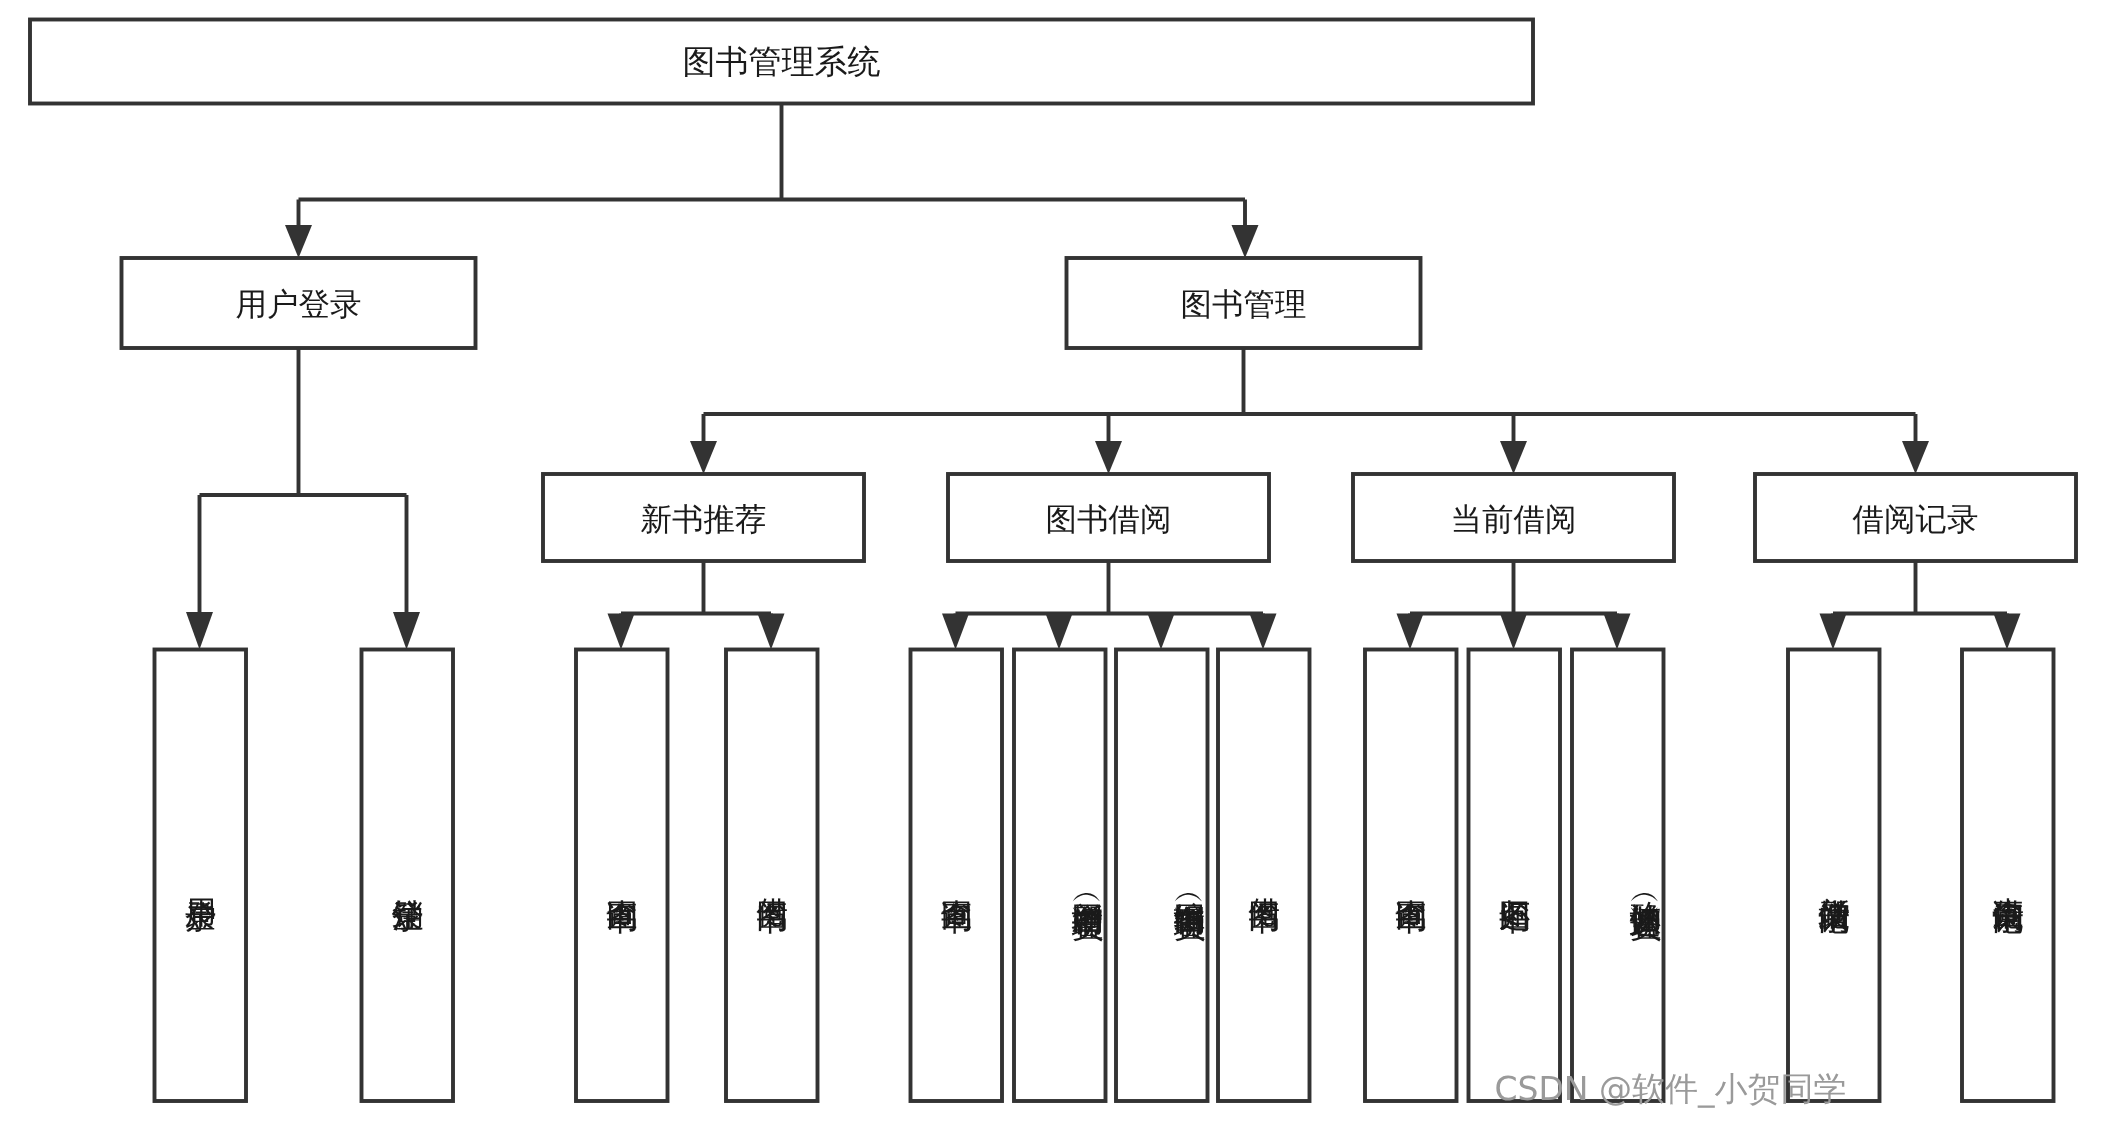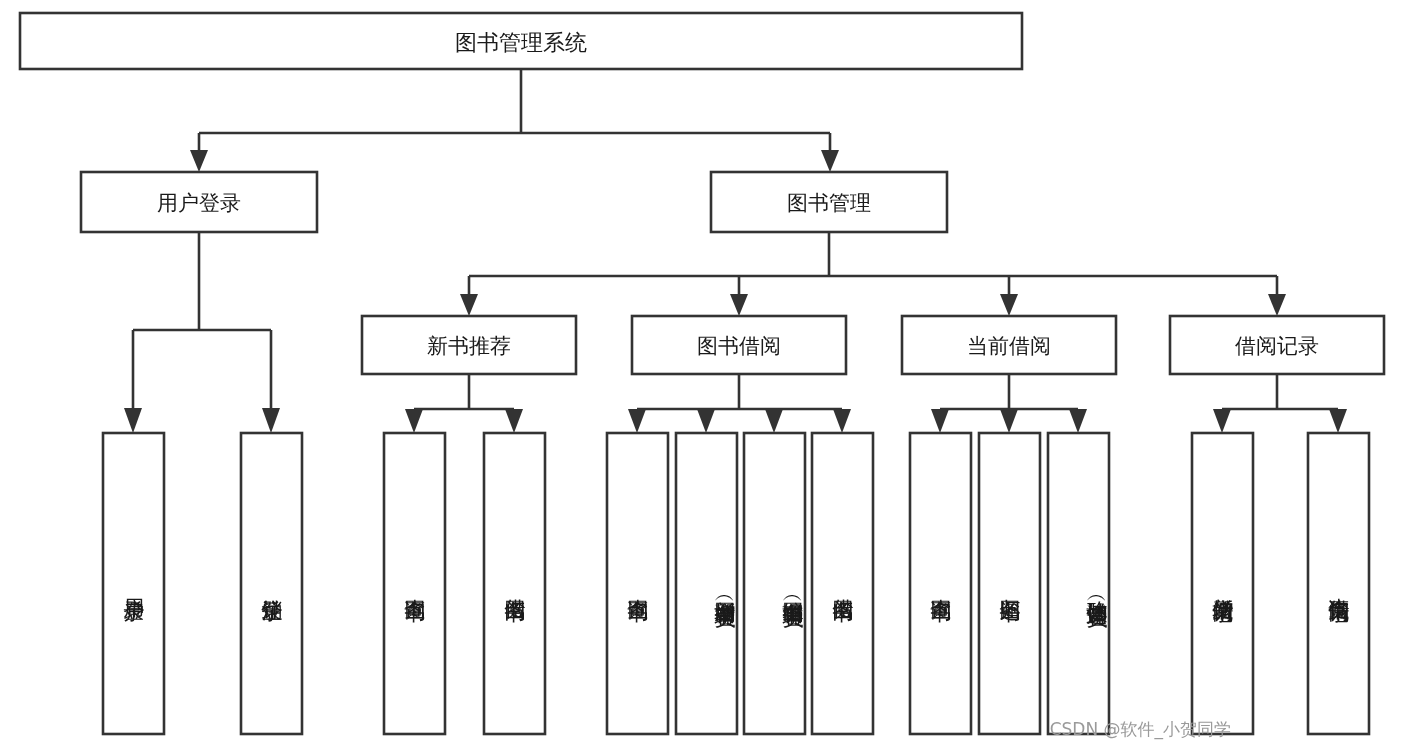--- a/index.html
+++ b/index.html
@@ -66,21 +66,21 @@
     align-items: center;
     justify-content: center;
     white-space: nowrap;
     pointer-events: none;
   }
   .watermark {
     position: absolute;
     right: 10px;
     bottom: 6px;
     font-family: "DejaVu Sans", "Liberation Sans", sans-serif;
-    font-size: 17px;
+    font-size: 22px;
     color: #9a9a9a;
     white-space: nowrap;
   }
 </style>
 </head>
 <body>
 
 <div id="diagram-root">
 
   <svg id="flow-svg" viewBox="0 0 1405 747">

